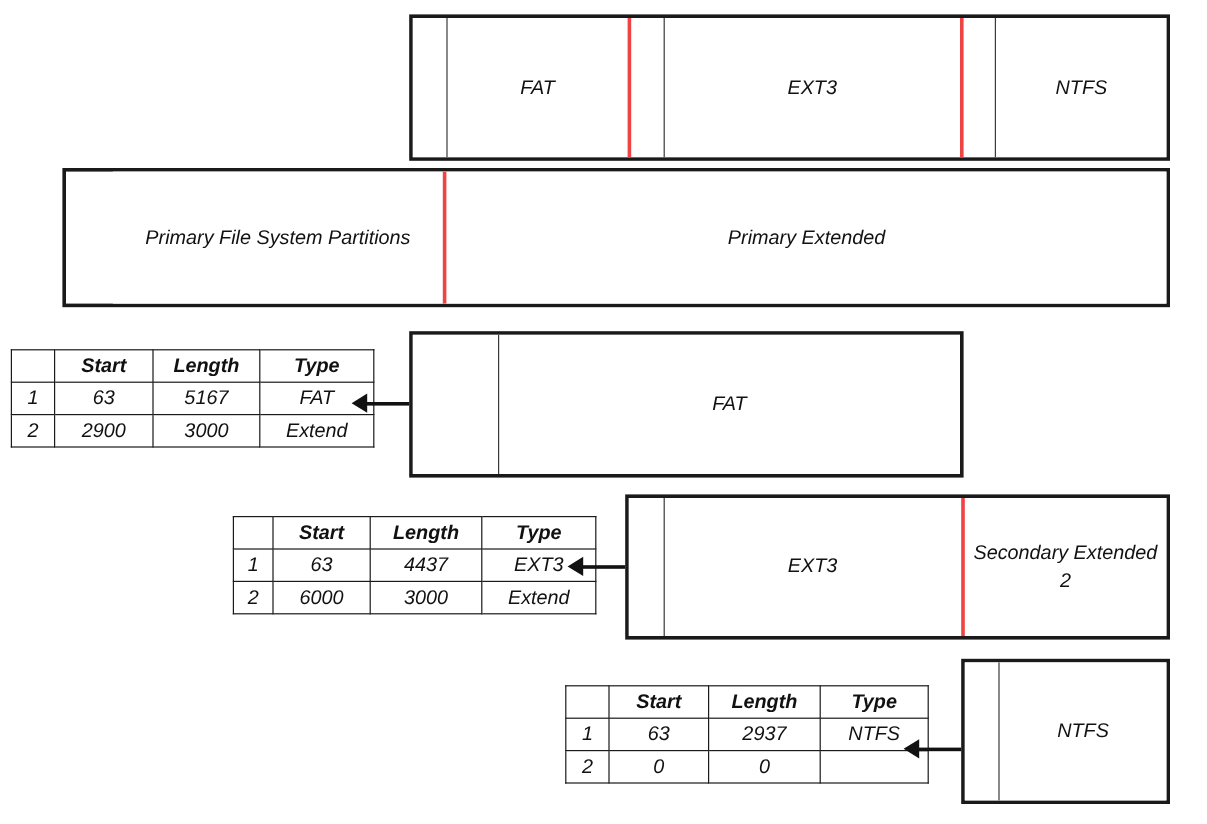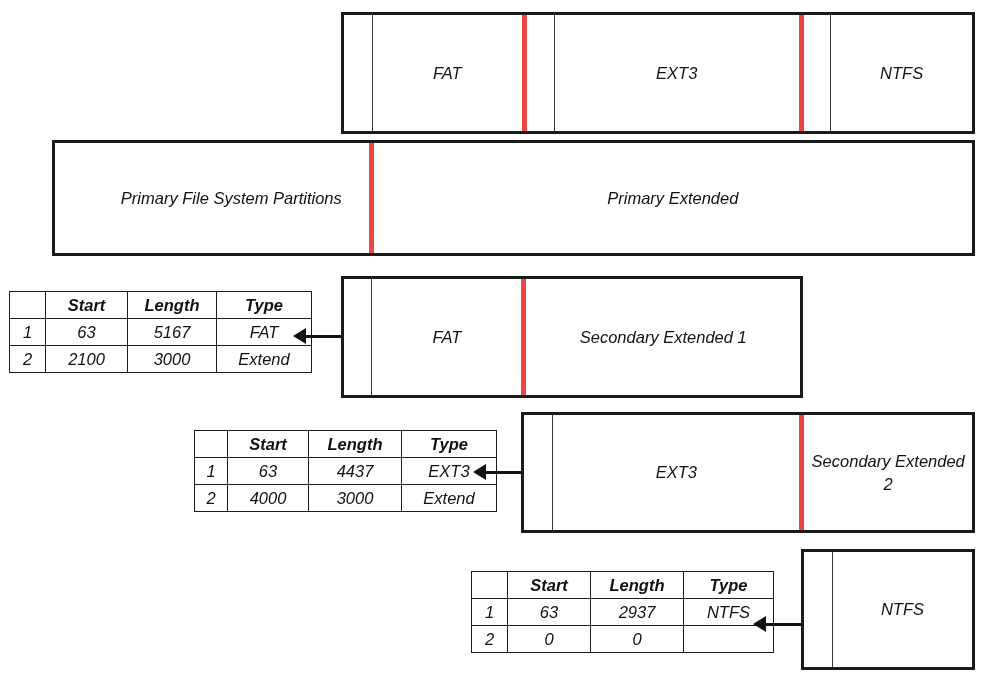--- a/index.html
+++ b/index.html
@@ -39,21 +39,21 @@
     font-size: 16.5px;
     line-height: 1.35;
     color: #111111;
     background: #ffffff;
     overflow: hidden;
   }
   .cell.sep-thin {
     border-left: 1.6px solid #3a3a3a;
   }
   .cell.sep-thick {
-    border-left: 5px solid #ef4444;
+    border-left: 3px solid #ef4444;
   }
   .cell-label {
     display: block;
     padding: 0 4px;
   }
 
   
   .ptable {
     position: absolute;
     border-collapse: collapse;
@@ -148,23 +148,20 @@
     </div>
   </div>
 
   <div class="strip" style="left:341px; top:276px; width:462px; height:122px;">
     <div class="cell" style="flex:28 0 0;">
       <span class="cell-label"></span>
     </div>
     <div class="cell sep-thin" style="flex:152 0 0;">
       <span class="cell-label">FAT</span>
     </div>
-    <div class="cell sep-thick" style="flex:279 0 0;">
-      <span class="cell-label">Secondary Extended 1</span>
-    </div>
   </div>
 
   <div class="strip" style="left:521px; top:412px; width:454px; height:121px;">
     <div class="cell" style="flex:29 0 0;">
       <span class="cell-label"></span>
     </div>
     <div class="cell sep-thin" style="flex:251 0 0;">
       <span class="cell-label">EXT3</span>
     </div>
     <div class="cell sep-thick" style="flex:171 0 0;">
@@ -192,21 +189,21 @@
     </thead>
     <tbody>
       <tr>
         <td>1</td>
         <td>63</td>
         <td>5167</td>
         <td>FAT</td>
       </tr>
       <tr>
         <td>2</td>
-        <td>2100</td>
+        <td>2900</td>
         <td>3000</td>
         <td>Extend</td>
       </tr>
     </tbody>
   </table>
 
   <table class="ptable t2" style="left:194px; top:430px;">
     <thead>
       <tr>
         <th class="col-idx"></th>
@@ -217,21 +214,21 @@
     </thead>
     <tbody>
       <tr>
         <td>1</td>
         <td>63</td>
         <td>4437</td>
         <td>EXT3</td>
       </tr>
       <tr>
         <td>2</td>
-        <td>4000</td>
+        <td>6000</td>
         <td>3000</td>
         <td>Extend</td>
       </tr>
     </tbody>
   </table>
 
   <table class="ptable t3" style="left:471px; top:571px;">
     <thead>
       <tr>
         <th class="col-idx"></th>

